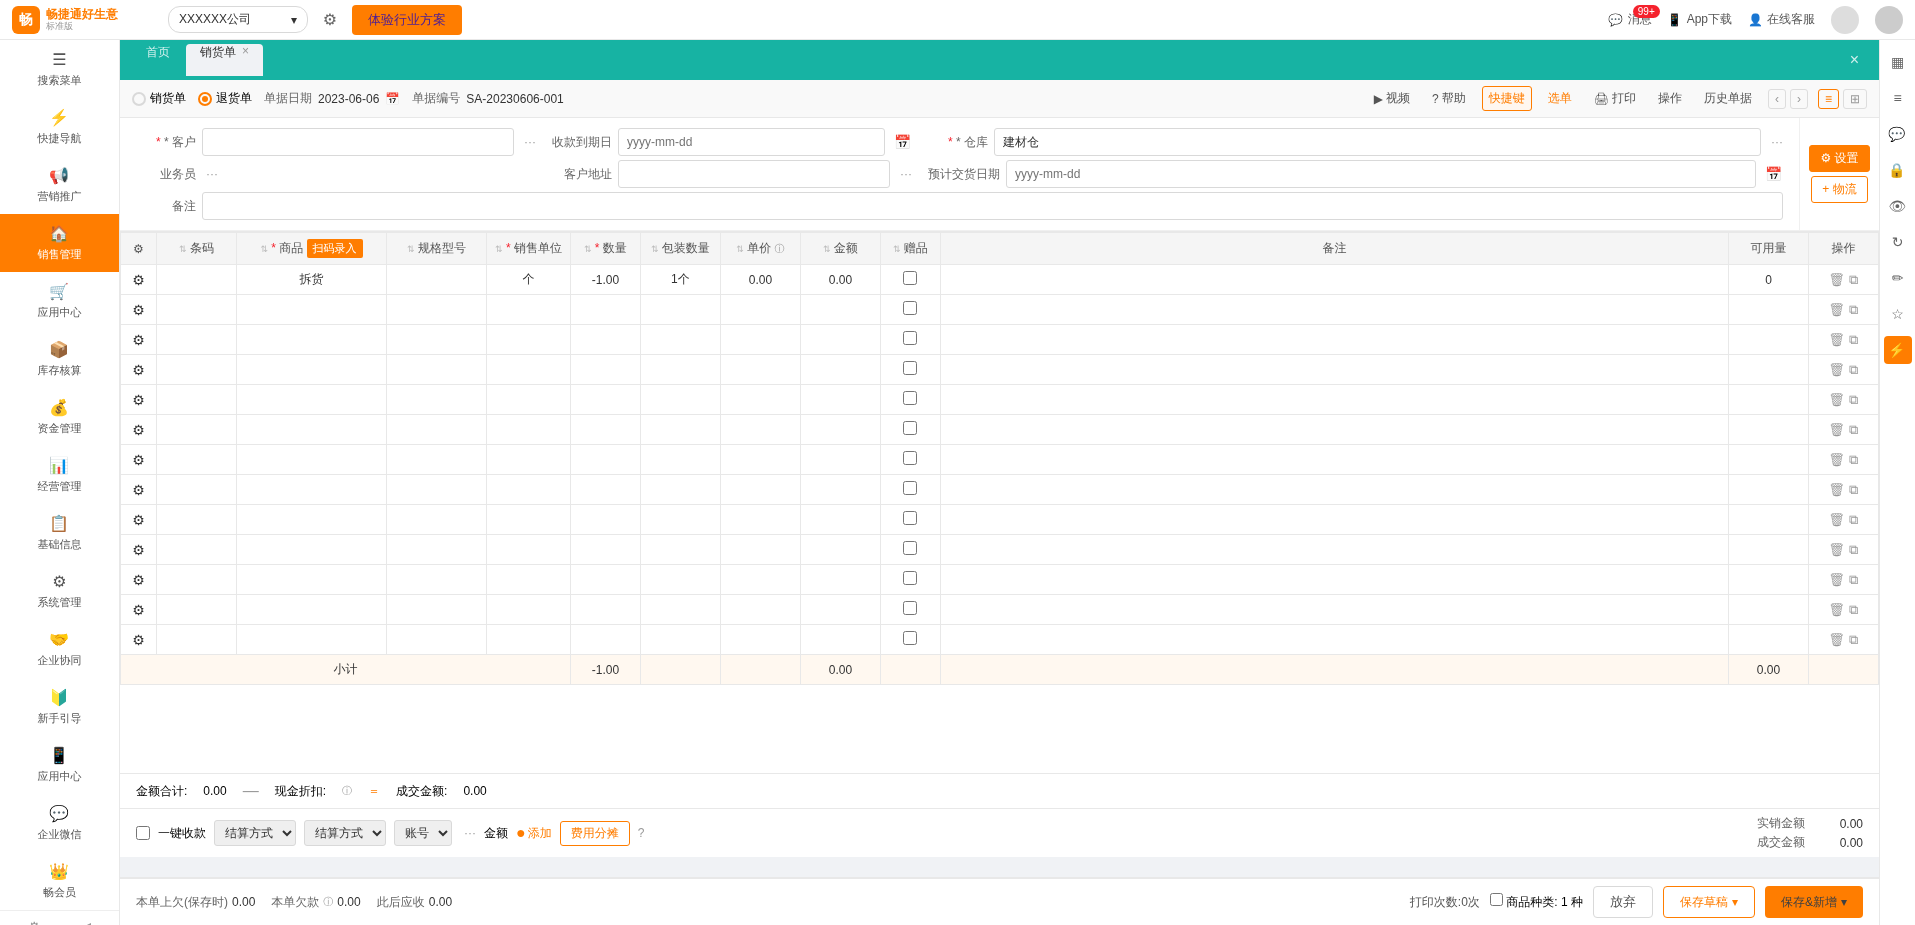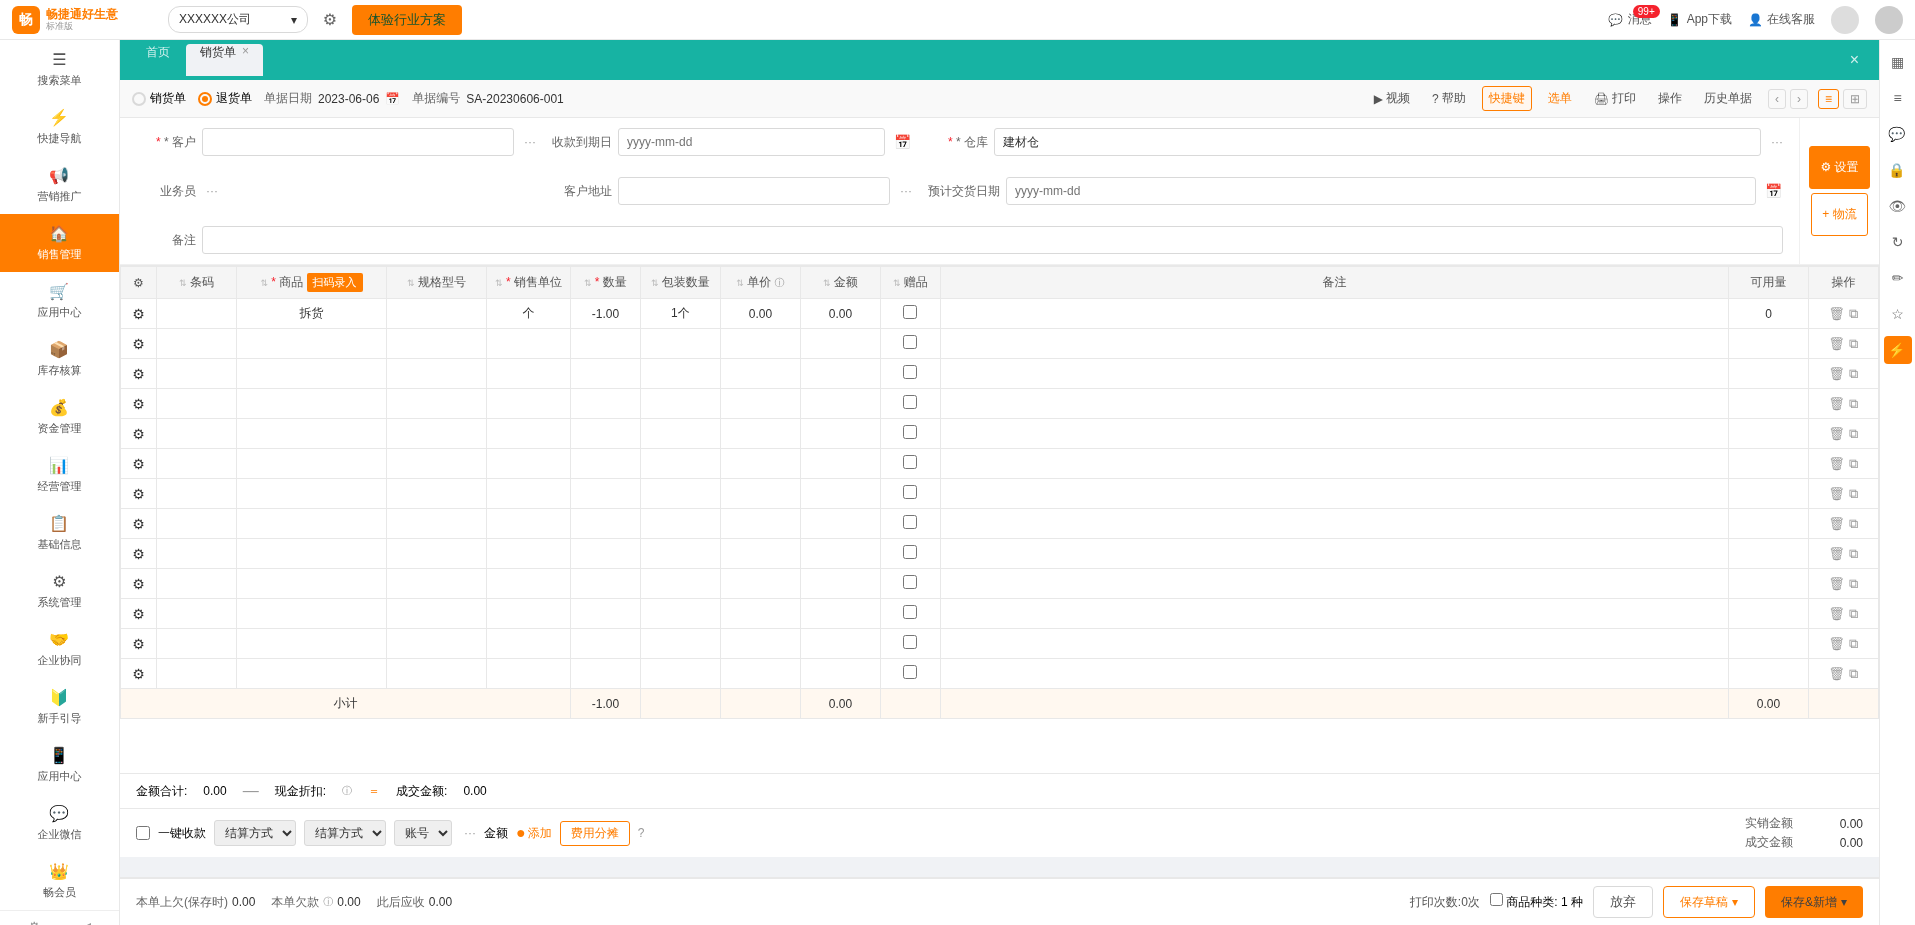--- a/index.html
+++ b/index.html
@@ -7,21 +7,21 @@
 
     
     .top-bar { height: 40px; background: #fff; display: flex; align-items: center; padding: 0 12px; border-bottom: 1px solid #e8e8e8; gap: 8px; flex-shrink: 0; }
     .brand-logo { display: flex; align-items: center; gap: 6px; color: #ff7d00; font-weight: bold; font-size: 13px; min-width: 120px; }
     .brand-icon { width: 28px; height: 28px; background: #ff7d00; border-radius: 6px; display: flex; align-items: center; justify-content: center; color: white; font-size: 14px; }
     .brand-text { line-height: 1.2; }
     .brand-sub { font-size: 9px; color: #999; font-weight: normal; }
     .company-selector { display: flex; align-items: center; gap: 4px; padding: 4px 10px; border: 1px solid #d9d9d9; border-radius: 12px; cursor: pointer; min-width: 140px; justify-content: space-between; margin-left: 28px; }
     .company-selector span { color: #333; }
     .settings-icon { width: 28px; height: 28px; display: flex; align-items: center; justify-content: center; cursor: pointer; color: #666; font-size: 16px; }
-    .trial-btn { background: #ff7d00; color: #14532d; border: none; padding: 6px 16px; border-radius: 4px; cursor: pointer; font-size: 13px; }
+    .trial-btn { background: #ff7d00; color: #4c1d95; border: none; padding: 6px 16px; border-radius: 4px; cursor: pointer; font-size: 13px; }
     .top-right { margin-left: auto; display: flex; align-items: center; gap: 16px; }
     .top-right-item { display: flex; align-items: center; gap: 4px; cursor: pointer; color: #555; font-size: 12px; position: relative; }
     .badge { background: #f5222d; color: white; border-radius: 10px; padding: 1px 5px; font-size: 10px; position: absolute; top: -6px; right: -8px; }
     .avatar { width: 28px; height: 28px; background: #ddd; border-radius: 50%; }
 
     
     .main-layout { display: flex; flex: 1; overflow: hidden; }
 
     
     .sidebar { width: 120px; background: #fff; border-right: 1px solid #e8e8e8; display: flex; flex-direction: column; flex-shrink: 0; overflow-y: auto; }
@@ -51,30 +51,30 @@
     .radio-circle { width: 14px; height: 14px; border-radius: 50%; border: 2px solid #d9d9d9; display: flex; align-items: center; justify-content: center; }
     .radio-circle.checked { border-color: #ff7d00; }
     .radio-circle.checked::after { content: ''; width: 6px; height: 6px; background: #ff7d00; border-radius: 50%; }
     .toolbar-field { display: flex; align-items: center; gap: 6px; }
     .toolbar-label { color: #666; }
     .toolbar-value { color: #333; font-weight: 500; }
     .toolbar-right { margin-left: auto; display: flex; align-items: center; gap: 10px; }
     .toolbar-btn { display: flex; align-items: center; gap: 3px; cursor: pointer; color: #555; padding: 3px 6px; border-radius: 3px; }
 
     
-    .form-fields { padding: 10px 16px; display: flex; flex-direction: column; gap: 21px; background: #fff; }
+    .form-fields { padding: 10px 16px; display: flex; flex-direction: column; gap: 4px; background: #fff; }
     .form-row { display: flex; align-items: center; gap: 16px; }
     .form-field { display: flex; align-items: center; gap: 6px; flex: 1; }
     .field-label { color: #666; min-width: 60px; text-align: right; white-space: nowrap; }
     .field-label.required::before { content: '* '; color: #f5222d; }
     .field-input { flex: 1; border: 1px solid #d9d9d9; border-radius: 3px; padding: 4px 8px; height: 28px; color: #333; background: #fff; }
     .field-input.placeholder-style { color: #bbb; }
     .field-dots { color: #999; cursor: pointer; margin-left: 4px; }
     .field-calendar { color: #999; cursor: pointer; margin-left: 4px; font-size: 14px; }
-    .right-btn { padding: 12px 10px; border: 1px solid #ff7d00; color: #ff7d00; border-radius: 3px; cursor: pointer; text-align: center; font-size: 12px; white-space: nowrap; }
+    .right-btn { padding: 4px 10px; border: 1px solid #ff7d00; color: #ff7d00; border-radius: 3px; cursor: pointer; text-align: center; font-size: 12px; white-space: nowrap; }
     .right-btn.orange-bg { background: #ff7d00; color: white; }
 
     
     .table-wrapper { flex: 1; overflow: auto; background: #fff; border-top: 1px solid #e8e8e8; }
     .data-table { width: 100%; border-collapse: collapse; }
     .data-table th { background: #f5f5f5; border: 1px solid #e8e8e8; padding: 6px 8px; text-align: center; font-weight: normal; color: #555; white-space: nowrap; position: sticky; top: 0; z-index: 2; }
     .data-table td { border: 1px solid #e8e8e8; padding: 5px 8px; text-align: center; color: #333; height: 30px; }
     .th-required { color: #f5222d; }
     .scan-btn { background: #ff7d00; color: white; border: none; padding: 2px 6px; border-radius: 2px; font-size: 11px; cursor: pointer; }
     .table-checkbox { width: 14px; height: 14px; cursor: pointer; }
@@ -90,21 +90,21 @@
     .summary-dash { color: #999; font-size: 16px; }
 
     
     .payment-row { display: flex; align-items: center; gap: 8px; padding: 6px 16px; background: #fff; border-top: 1px solid #e8e8e8; flex-shrink: 0; }
     .payment-checkbox { width: 14px; height: 14px; }
     .payment-select { height: 26px; border: 1px solid #d9d9d9; border-radius: 3px; padding: 0 6px; color: #333; }
     .add-btn { color: #ff7d00; cursor: pointer; display: flex; align-items: center; gap: 2px; }
     .expense-btn { border: 1px solid #ff7d00; color: #ff7d00; background: #fff; padding: 3px 10px; border-radius: 3px; cursor: pointer; }
     .help-icon { color: #999; cursor: pointer; font-size: 12px; }
     .payment-right { margin-left: auto; display: flex; flex-direction: column; gap: 2px; text-align: right; }
-    .payment-right-item { display: flex; align-items: center; justify-content: flex-end; gap: 20px; }
+    .payment-right-item { display: flex; align-items: center; justify-content: flex-end; gap: 8px; }
     .payment-right-label { color: #666; }
     .payment-right-value { color: #333; font-weight: 500; min-width: 50px; text-align: right; }
 
     
     .footer { background: #fff; border-top: 2px solid #e8e8e8; height: 48px; display: flex; align-items: center; padding: 0 16px; gap: 16px; flex-shrink: 0; margin-top: 20px; }
     .footer-item { display: flex; align-items: center; gap: 4px; color: #555; }
     .footer-label { color: #666; }
     .footer-value { color: #333; }
     .footer-right { margin-left: auto; display: flex; align-items: center; gap: 10px; }
     .footer-btn { height: 32px; padding: 0 16px; border-radius: 4px; cursor: pointer; font-size: 13px; }

